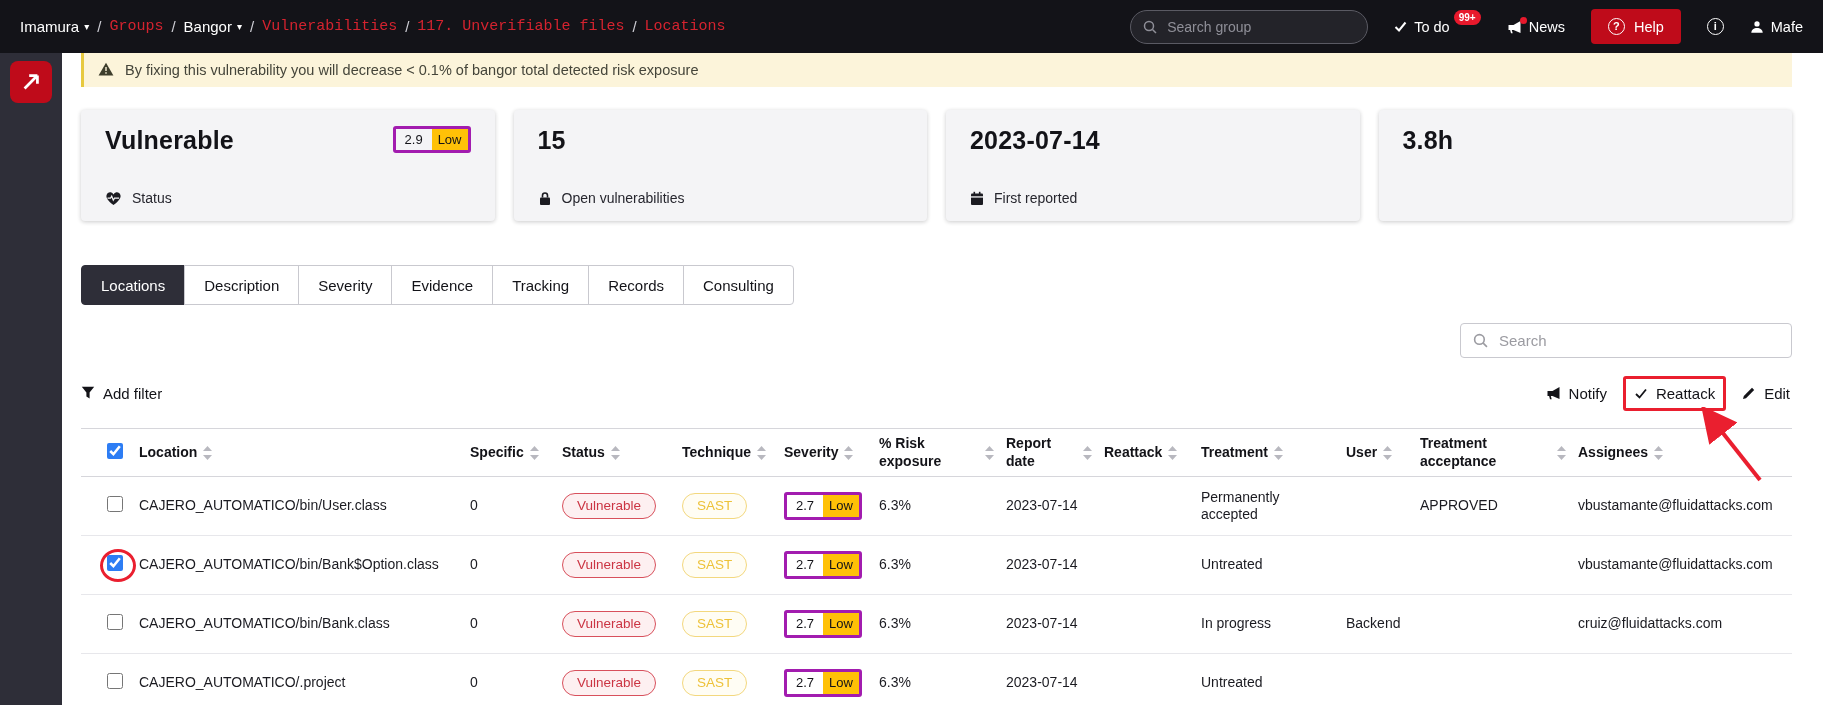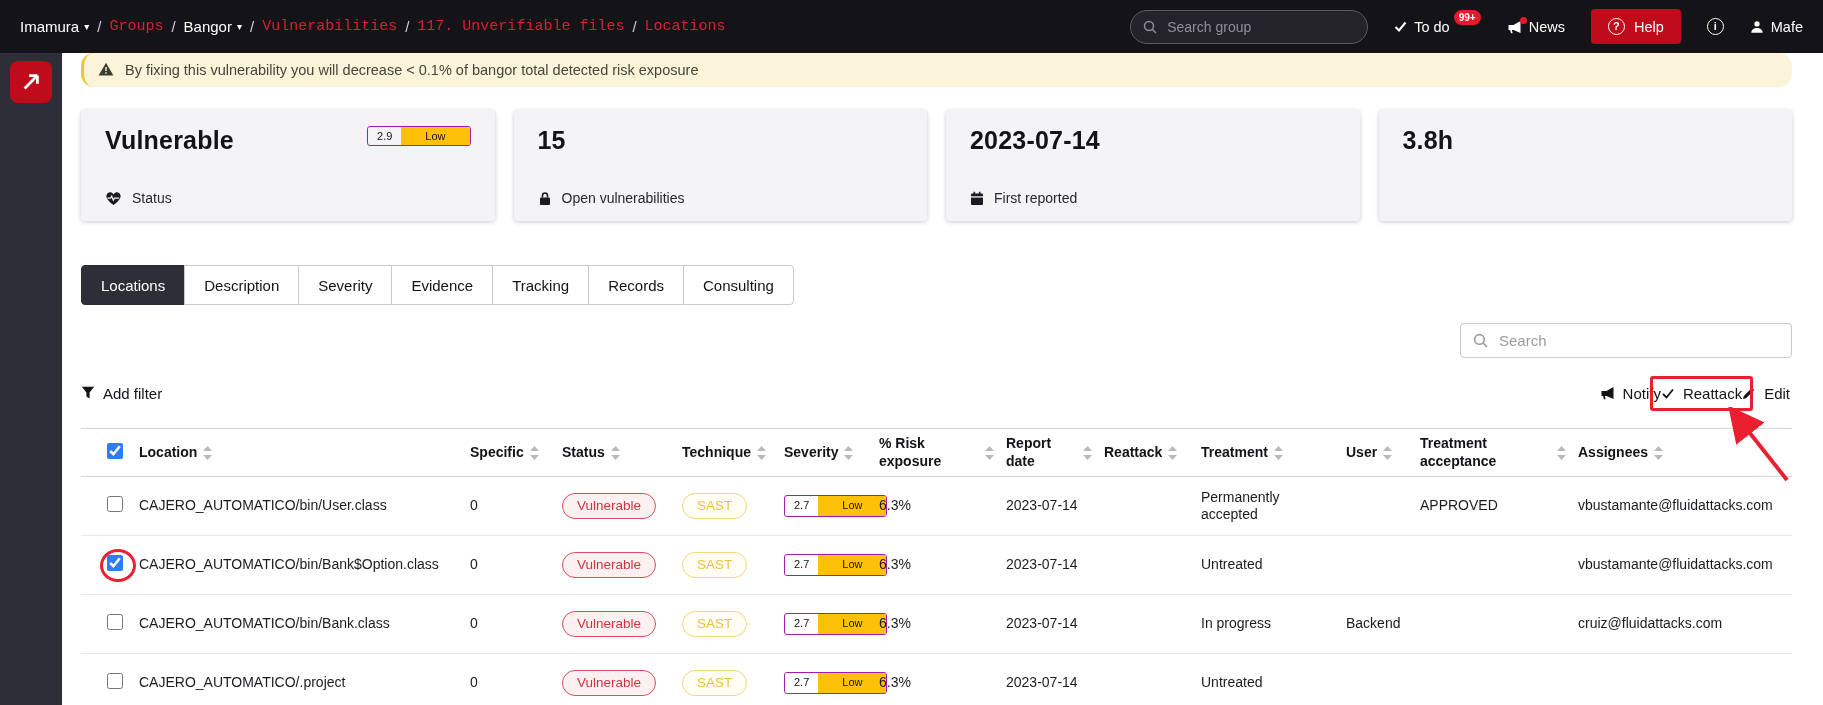--- a/index.html
+++ b/index.html
@@ -28,50 +28,50 @@
 .help-btn{display:inline-flex;align-items:center;gap:9px;background:#bf0b1a;color:#fff;font-size:14.5px;padding:9px 17px;border-radius:4px;}
 .q-circle{width:17px;height:17px;border:1.5px solid #fff;border-radius:50%;display:inline-flex;align-items:center;justify-content:center;font-size:11px;font-weight:700;color:#fff;line-height:1;}
 
 
 .sidebar{position:absolute;top:47px;left:0;width:62px;height:658px;background:#2e2e38;z-index:20;}
 .logo{width:42px;height:42px;margin:14px auto 0;background:#bf0b1a;border-radius:8px;display:flex;align-items:center;justify-content:center;}
 
 
 .content{position:absolute;top:47px;left:62px;width:1761px;height:658px;padding:6px 31px 0 19px;overflow:hidden;}
 
-.alert{height:34px;background:#fcf4da;border-left:3px solid #e7c93f;display:flex;align-items:center;gap:11px;padding:0 14px;font-size:14.5px;color:#45453a;border-radius:13px;}
+.alert{height:34px;background:#fcf4da;border-left:3px solid #e7c93f;display:flex;align-items:center;gap:11px;padding:0 14px;font-size:14.5px;color:#45453a;}
 
 .cards{display:flex;gap:19px;margin-top:23px;}
 .card{flex:1;height:111px;background:#f4f4f6;border-radius:4px;box-shadow:0 1px 4px rgba(20,20,25,.22);padding:16px 24px 15px;display:flex;flex-direction:column;justify-content:space-between;}
 .card-top{display:flex;justify-content:space-between;align-items:flex-start;}
 .card-title{font-size:25px;font-weight:700;color:#131318;letter-spacing:.2px;}
 .card-sub{display:flex;align-items:center;gap:10px;font-size:14px;color:#26262e;}
 .card-sub .c-ico{display:inline-flex;color:#1b1b21;}
 
-.sev-badge{display:inline-flex;border:1px solid #a21caf;border-radius:3px;overflow:hidden;font-size:11px;color:#131318;align-items:stretch;}
+.sev-badge{display:inline-flex;border:3px solid #a21caf;border-radius:3px;overflow:hidden;font-size:13px;color:#131318;align-items:stretch;}
 .sev-score{padding:3px 9px;}
-.sev-level{padding:3px 24px;background:#ffc107;}
+.sev-level{padding:3px 6px;background:#ffc107;}
 .sev-badge.sm{background:#fff;}
 
 .tabs{display:flex;margin-top:44px;}
 .tab{height:40px;padding:0 19px;border:1px solid #c9c9cf;margin-left:-1px;background:#fff;font-size:15px;color:#131318;}
 .tab:first-child{margin-left:0;border-radius:4px 0 0 4px;}
 .tab:last-child{border-radius:0 4px 4px 0;}
 .tab.active{background:#2e2e38;border-color:#2e2e38;color:#fff;}
 
 .search-row{display:flex;justify-content:flex-end;margin-top:18px;}
 .tbl-search{position:relative;width:332px;height:35px;}
 .tbl-search input{width:100%;height:100%;border:1px solid #c9c9cf;border-radius:4px;padding:0 12px 0 38px;font-size:15px;color:#131318;background:#fff;}
 .tbl-search input::placeholder{color:#9b9ba1;}
 .tbl-search-icon{position:absolute;left:13px;top:10px;color:#9b9ba1;display:inline-flex;}
 
 .filter-row{display:flex;justify-content:space-between;align-items:center;margin-top:20px;height:30px;}
 .text-btn{display:inline-flex;align-items:center;gap:8px;font-size:15px;color:#131318;}
 .text-btn .btn-ico{display:inline-flex;color:#131318;}
-.actions{display:flex;align-items:center;margin-right:2px;}
+.actions{display:flex;align-items:center;gap:27px;margin-right:2px;}
 
 .reattack-wrap{position:relative;display:inline-flex;}
 .annot-rect{position:absolute;left:-11px;top:-9px;right:-11px;bottom:-9px;border:3px solid #ea1f2f;border-radius:3px;pointer-events:none;z-index:40;}
 .annot-arrow{position:absolute;left:58px;top:22px;z-index:40;pointer-events:none;}
 
 
 .vuln-table{width:100%;border-collapse:collapse;margin-top:20px;table-layout:fixed;}
 .vuln-table thead tr{height:48px;border-top:1px solid #d6d6db;border-bottom:1px solid #d6d6db;}
 .vuln-table th{text-align:left;font-size:14px;font-weight:700;color:#131318;padding:0 6px;}
 .th-flex{display:flex;align-items:center;gap:6px;}

